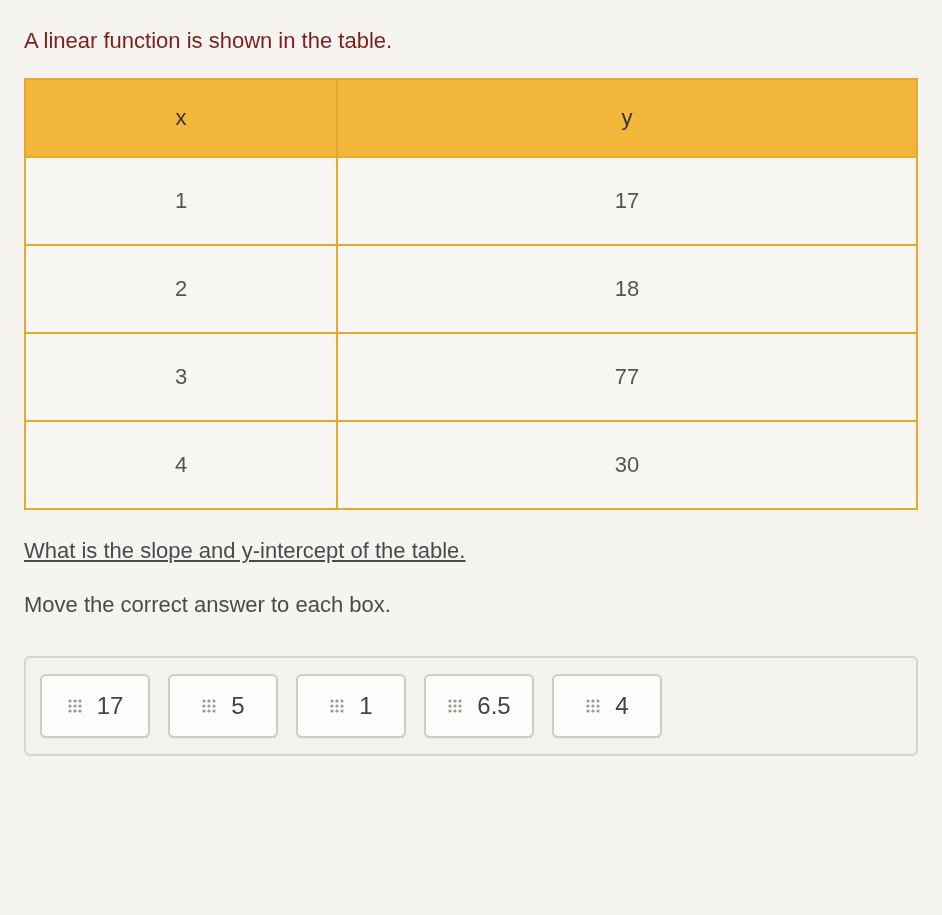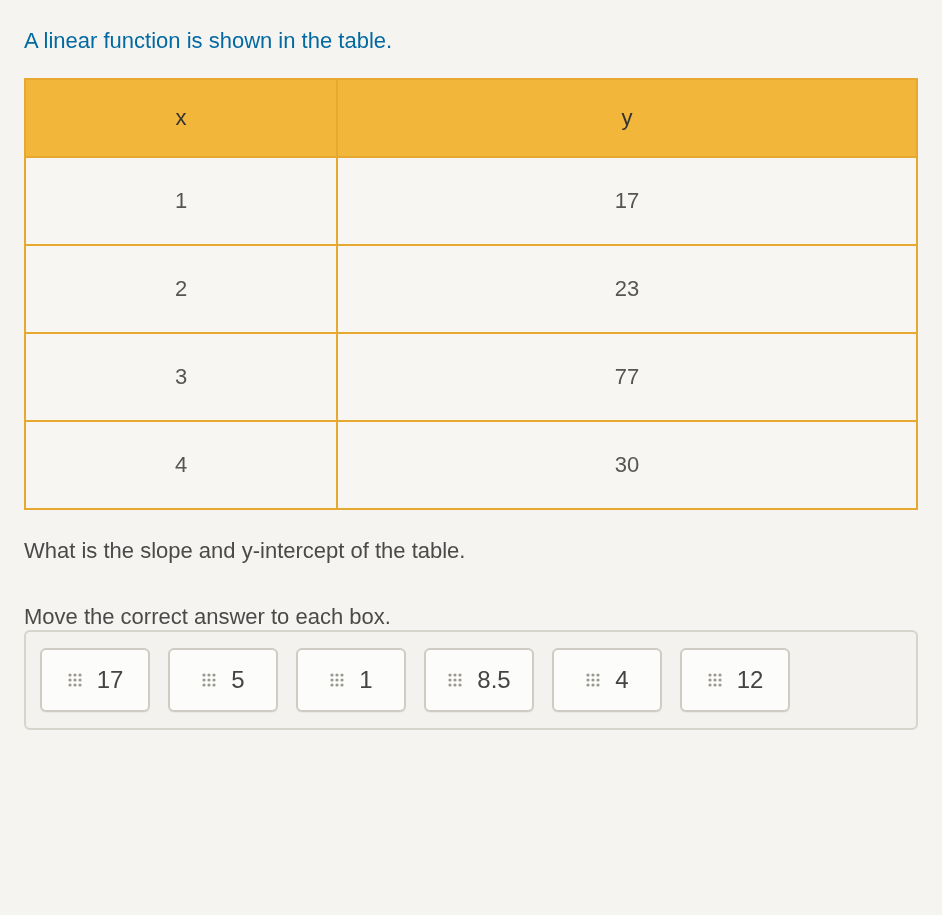--- a/index.html
+++ b/index.html
@@ -5,21 +5,21 @@
   * { box-sizing: border-box; margin: 0; padding: 0; }
   body {
     font-family: Arial, Helvetica, sans-serif;
     background: #f5f4f0;
     padding: 28px 24px;
     width: 942px;
     color: #3a3a3a;
   }
   .intro {
     font-size: 22px;
-    color: #0369a1;
+    color: #7f1d1d;
     margin-bottom: 24px;
     font-weight: 400;
   }
   table.data {
     width: 100%;
     border-collapse: collapse;
     margin-bottom: 28px;
   }
   table.data th {
     background: #f2b63a;
@@ -34,25 +34,27 @@
     background: #f7f6f2;
     text-align: center;
     font-size: 22px;
     color: #555;
     height: 88px;
     border: 2px solid #e6a82f;
   }
   .question {
     font-size: 22px;
     color: #4a4a4a;
-    margin-bottom: 40px;
+    margin-bottom: 28px;
+    text-decoration: underline;
   }
   .instruction {
     font-size: 22px;
     color: #4a4a4a;
+    margin-bottom: 38px;
   }
   .tiles-box {
     border: 2px solid #d7d4cc;
     border-radius: 6px;
     padding: 16px 14px;
     display: flex;
     gap: 18px;
     align-items: center;
     background: #f3f2ee;
   }
@@ -91,21 +93,21 @@
       <th>y</th>
     </tr>
   </thead>
   <tbody>
     <tr>
       <td>1</td>
       <td>17</td>
     </tr>
     <tr>
       <td>2</td>
-      <td>23</td>
+      <td>18</td>
     </tr>
     <tr>
       <td>3</td>
       <td>77</td>
     </tr>
     <tr>
       <td>4</td>
       <td>30</td>
     </tr>
   </tbody>
@@ -178,51 +180,33 @@
             <circle cx="13" cy="3" r="1.6"></circle>
             <circle cx="3" cy="8" r="1.6"></circle>
             <circle cx="8" cy="8" r="1.6"></circle>
             <circle cx="13" cy="8" r="1.6"></circle>
             <circle cx="3" cy="13" r="1.6"></circle>
             <circle cx="8" cy="13" r="1.6"></circle>
             <circle cx="13" cy="13" r="1.6"></circle>
           </g>
         </svg>
     </span>
-    <span class="val">8.5</span>
+    <span class="val">6.5</span>
   </div>
   <div class="tile">
     <span class="grip">
       <svg width="16" height="16" viewBox="0 0 16 16">
           <g fill="#9b9890">
             <circle cx="3" cy="3" r="1.6"></circle>
             <circle cx="8" cy="3" r="1.6"></circle>
             <circle cx="13" cy="3" r="1.6"></circle>
             <circle cx="3" cy="8" r="1.6"></circle>
             <circle cx="8" cy="8" r="1.6"></circle>
             <circle cx="13" cy="8" r="1.6"></circle>
             <circle cx="3" cy="13" r="1.6"></circle>
             <circle cx="8" cy="13" r="1.6"></circle>
             <circle cx="13" cy="13" r="1.6"></circle>
           </g>
         </svg>
     </span>
     <span class="val">4</span>
   </div>
-  <div class="tile">
-    <span class="grip">
-      <svg width="16" height="16" viewBox="0 0 16 16">
-          <g fill="#9b9890">
-            <circle cx="3" cy="3" r="1.6"></circle>
-            <circle cx="8" cy="3" r="1.6"></circle>
-            <circle cx="13" cy="3" r="1.6"></circle>
-            <circle cx="3" cy="8" r="1.6"></circle>
-            <circle cx="8" cy="8" r="1.6"></circle>
-            <circle cx="13" cy="8" r="1.6"></circle>
-            <circle cx="3" cy="13" r="1.6"></circle>
-            <circle cx="8" cy="13" r="1.6"></circle>
-            <circle cx="13" cy="13" r="1.6"></circle>
-          </g>
-        </svg>
-    </span>
-    <span class="val">12</span>
-  </div>
 </div>
 
 </body></html>

